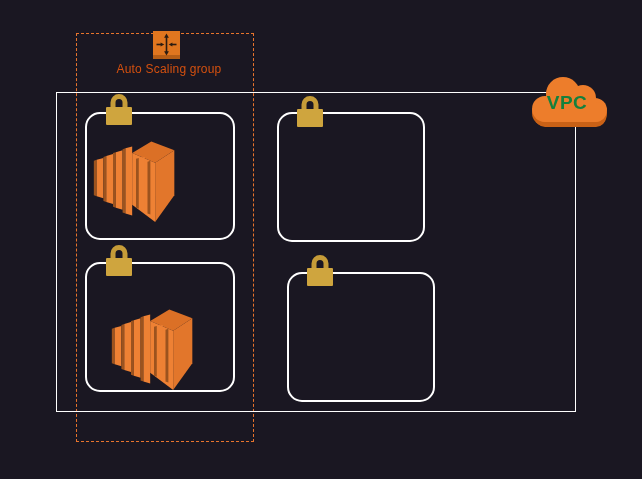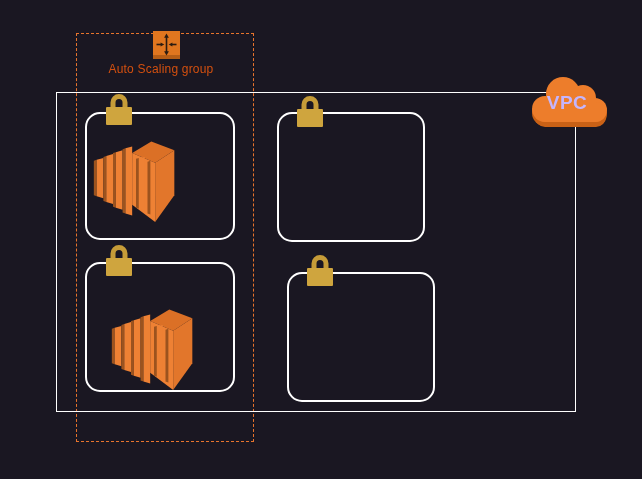--- a/index.html
+++ b/index.html
@@ -15,39 +15,39 @@
 
   
   .asg-box {
     left: 76px; top: 33px;
     width: 178px; height: 409px;
     border: 1px dashed #e8742c;
     box-sizing: border-box;
   }
   .asg-icon { left: 153px; top: 31px; width: 27px; height: 28px; }
   .asg-label {
-    left: 72px; top: 62px; width: 178px;
+    left: 80px; top: 62px; width: 178px;
     text-align: center;
     font-size: 12px;
     color: #d4500f;
     letter-spacing: 0.2px;
   }
 
   
   .vpc-box {
     left: 56px; top: 92px;
     width: 520px; height: 320px;
     border: 1.5px solid #ffffff;
     box-sizing: border-box;
   }
   .vpc-cloud { left: 530px; top: 72px; width: 80px; height: 60px; }
   .vpc-label {
     left: 530px; top: 92px; width: 74px;
     text-align: center;
-    color: #c4b5fd;
+    color: #15803d;
     font-size: 19px;
     font-weight: 700;
     letter-spacing: 0.5px;
   }
 
   
   .sg {
     border: 2px solid #ffffff;
     border-radius: 15px;
     box-sizing: border-box;

